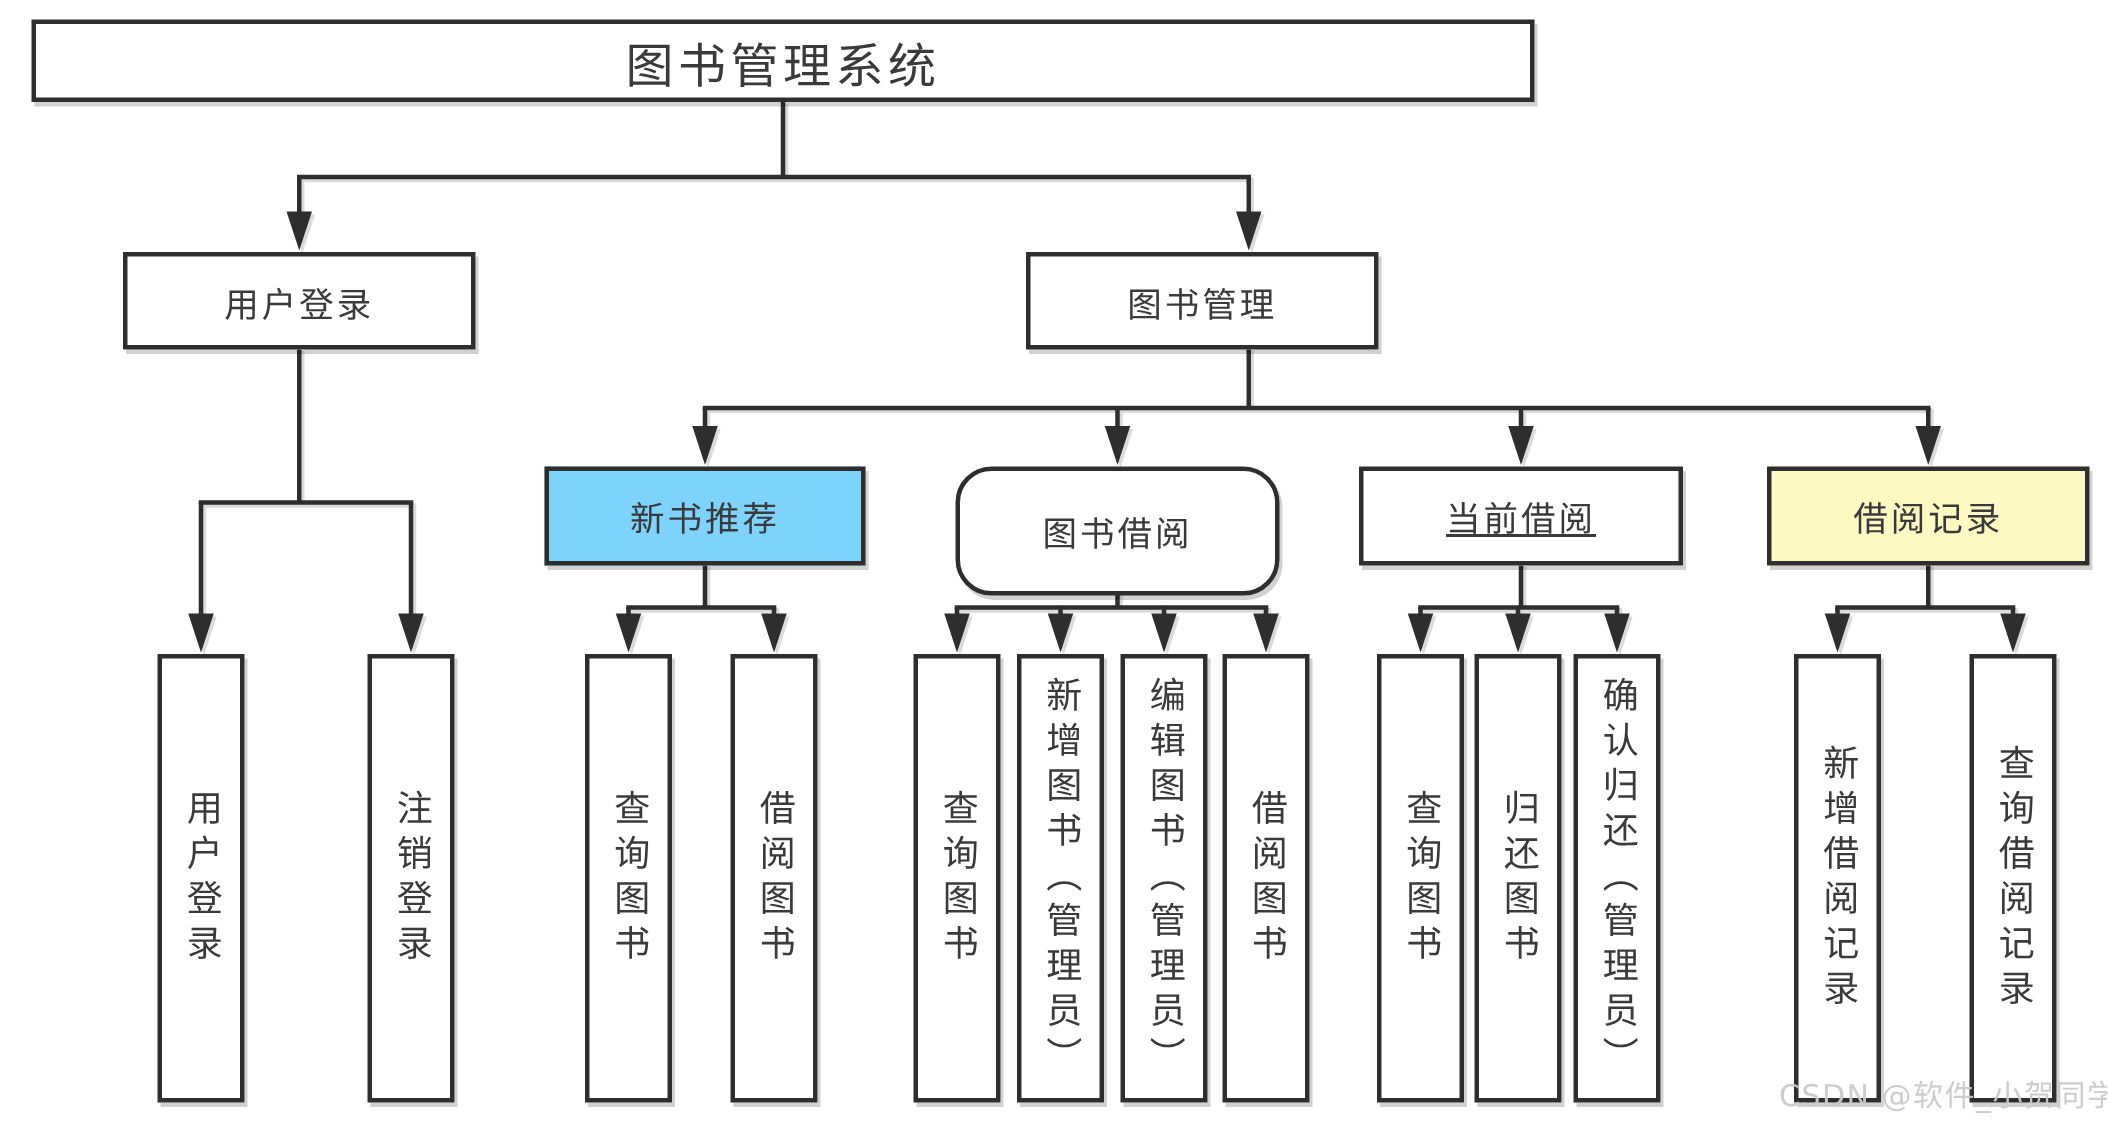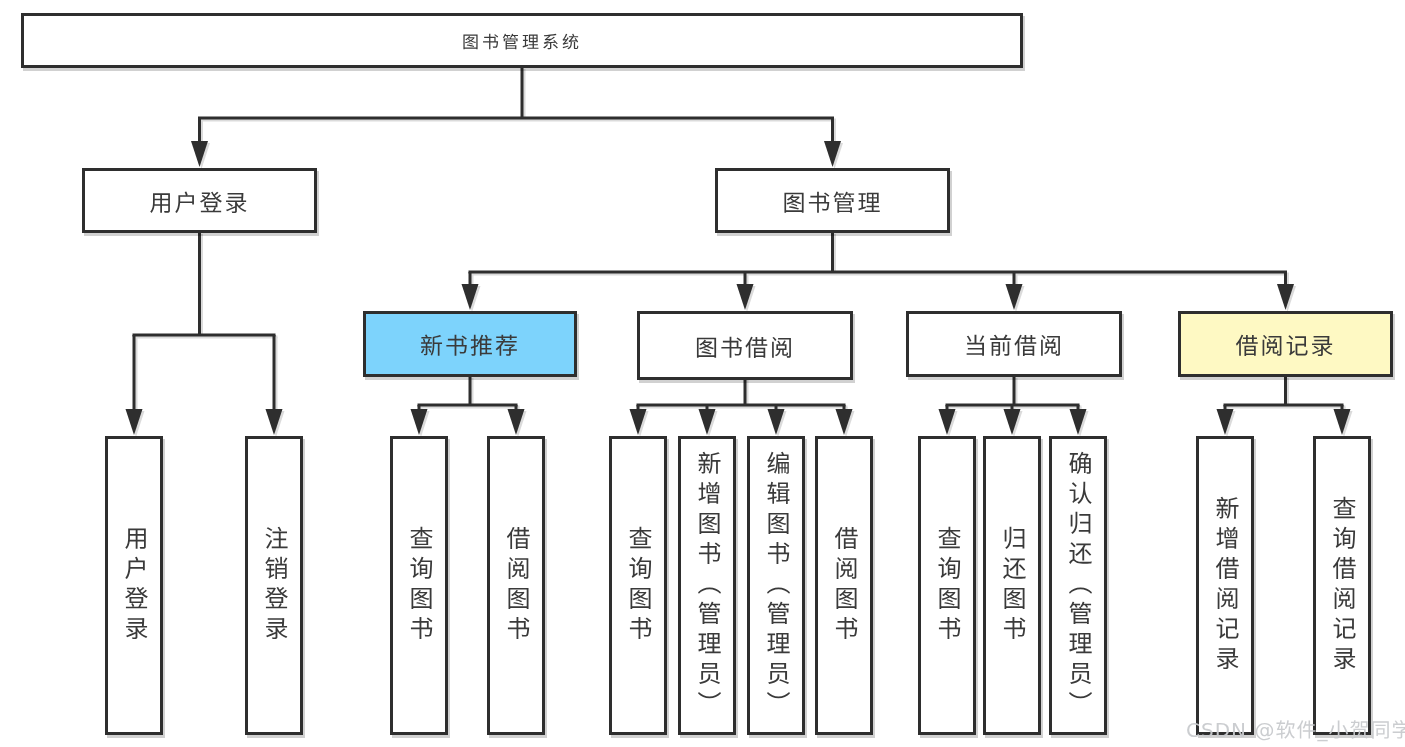--- a/index.html
+++ b/index.html
@@ -34,21 +34,21 @@
     color: #3a3a3a;
   }
   .node .lbl {
     white-space: nowrap;
   }
   .node.h .lbl {
     font-size: 23px;
     letter-spacing: 2px;
   }
   .node.root .lbl {
-    font-size: 17px;
+    font-size: 32px;
     letter-spacing: 3px;
   }
   .node.v .lbl {
     writing-mode: vertical-rl;
     text-orientation: mixed;
     font-size: 24px;
     letter-spacing: 6px;
     line-height: 1;
     white-space: normal;
   }
@@ -122,30 +122,30 @@
       <line x1="1342" y1="405" x2="1342" y2="422" stroke="#2e2e2e" stroke-width="3"></line>
       <polygon points="1333.5,409 1350.5,409 1342,435" fill="#2e2e2e"></polygon>
     </svg>
   <div id="nodes-layer">
       <div class="node h root" style="left: 21px; top: 13px; width: 1002px; height: 55px; border-color: rgb(46, 46, 46); background: rgb(255, 255, 255);">
         <span class="lbl" style="color: rgb(58, 58, 58);">图书管理系统</span>
       </div>
       <div class="node h" style="left: 82px; top: 168px; width: 235px; height: 65px; border-color: rgb(46, 46, 46); background: rgb(255, 255, 255);">
         <span class="lbl" style="color: rgb(58, 58, 58);">用户登录</span>
       </div>
-      <div class="node h" style="left: 715px; top: 168px; width: 235px; height: 65px; border-color: rgb(46, 46, 46); background: rgb(255, 255, 255);">
+      <div class="node h" style="left: 684px; top: 168px; width: 235px; height: 65px; border-color: rgb(46, 46, 46); background: rgb(255, 255, 255);">
         <span class="lbl" style="color: rgb(58, 58, 58);">图书管理</span>
       </div>
       <div class="node h" style="left: 363px; top: 311px; width: 214px; height: 66px; border-color: rgb(46, 46, 46); background: #7dd3fc;">
         <span class="lbl" style="color: rgb(58, 58, 58);">新书推荐</span>
       </div>
-      <div class="node h" style="left: 637px; top: 311px; width: 216px; height: 69px; border-color: rgb(46, 46, 46); background: rgb(255, 255, 255);">
+      <div class="node h" style="left: 637px; top: 311px; width: 216px; height: 86px; border-color: rgb(46, 46, 46); background: rgb(255, 255, 255); border-radius: 24px;">
         <span class="lbl" style="color: rgb(58, 58, 58);">图书借阅</span>
       </div>
-      <div class="node h" style="left: 906px; top: 311px; width: 216px; height: 66px; border-color: rgb(46, 46, 46); background: rgb(255, 255, 255);">
+      <div class="node h" style="left: 906px; top: 311px; width: 216px; height: 66px; border-color: rgb(46, 46, 46); background: rgb(255, 255, 255); text-decoration: underline;">
         <span class="lbl" style="color: rgb(58, 58, 58);">当前借阅</span>
       </div>
       <div class="node h" style="left: 1178px; top: 311px; width: 215px; height: 66px; border-color: rgb(46, 46, 46); background: #fef9c3;">
         <span class="lbl" style="color: rgb(58, 58, 58);">借阅记录</span>
       </div>
       <div class="node v" style="left: 105px; top: 436px; width: 58px; height: 299px; border-color: rgb(46, 46, 46); background: rgb(255, 255, 255);">
         <span class="lbl" style="color: rgb(58, 58, 58);">用户登录</span>
       </div>
       <div class="node v" style="left: 245px; top: 436px; width: 58px; height: 299px; border-color: rgb(46, 46, 46); background: rgb(255, 255, 255);">
         <span class="lbl" style="color: rgb(58, 58, 58);">注销登录</span>

